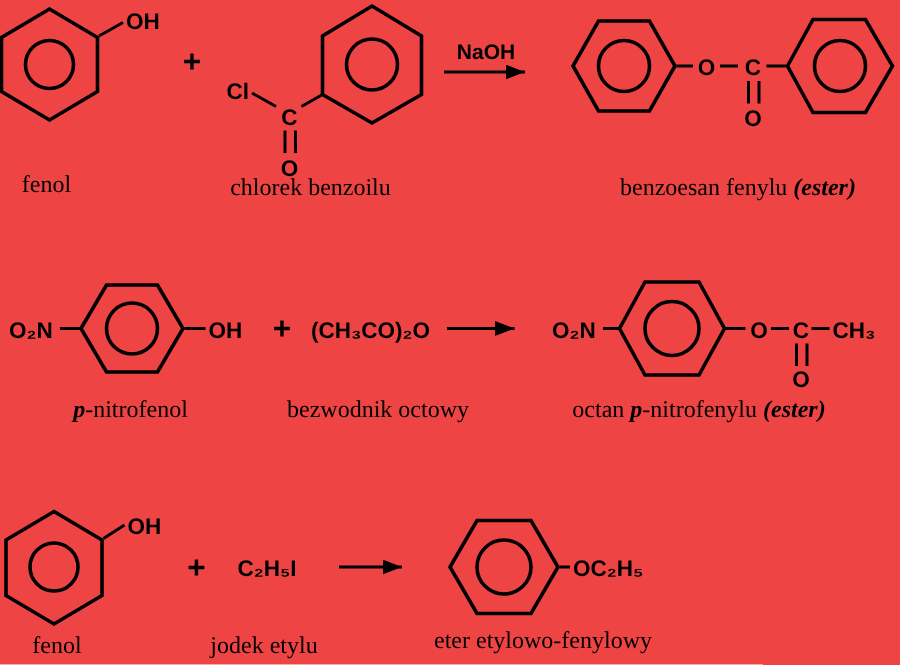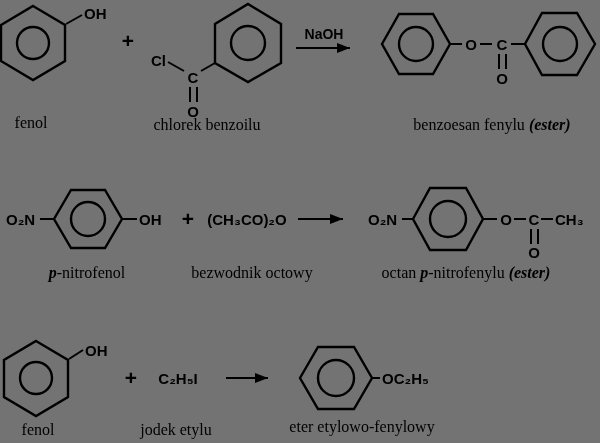--- a/index.html
+++ b/index.html
@@ -1,17 +1,17 @@
 <!DOCTYPE html>
 <html><head>
 <meta charset="utf-8">
 <style>
   * { margin:0; padding:0; box-sizing:border-box; }
   html,body { background:#ffffff; }
-  .canvas { position:relative; width:600px; height:443px; background:#737373; overflow:hidden; }
+  .canvas { position:relative; width:600px; height:443px; background:#ef4444; overflow:hidden; }
   svg { display:block; }
   .ring  { fill:none; stroke:#000000; stroke-width:2.4; }
   .bond  { stroke:#000000; stroke-width:2; }
   .dbond { stroke:#000000; stroke-width:2; }
   .arrowline { stroke:#000000; stroke-width:2; marker-end:url(#arrowhead); }
   .atom { font-family:"Liberation Sans",sans-serif; font-weight:bold; font-size:15px; fill:#000000; }
   .plus { font-family:"Liberation Sans",sans-serif; font-weight:bold; font-size:21px; fill:#000000; }
   .cond { font-family:"Liberation Sans",sans-serif; font-weight:bold; font-size:14px; fill:#000000; }
   .name { font-family:"Liberation Serif",serif; font-size:16px; fill:#000000; }
   .em   { font-weight:bold; font-style:italic; }

